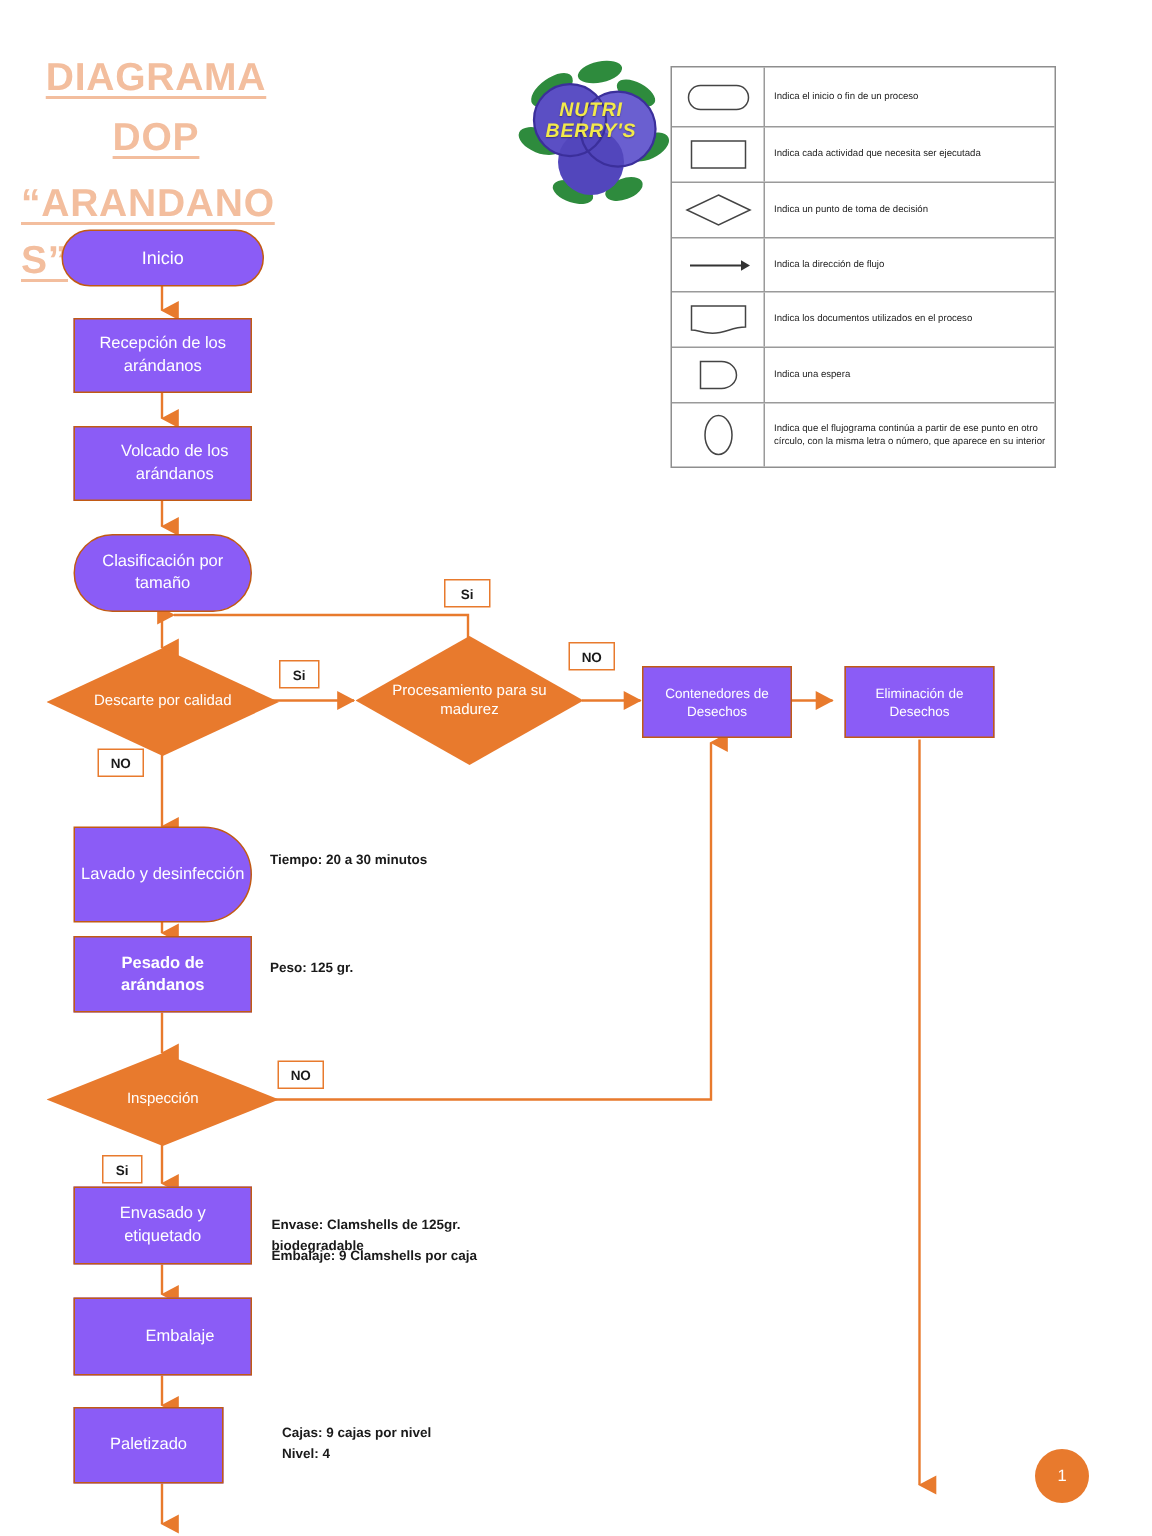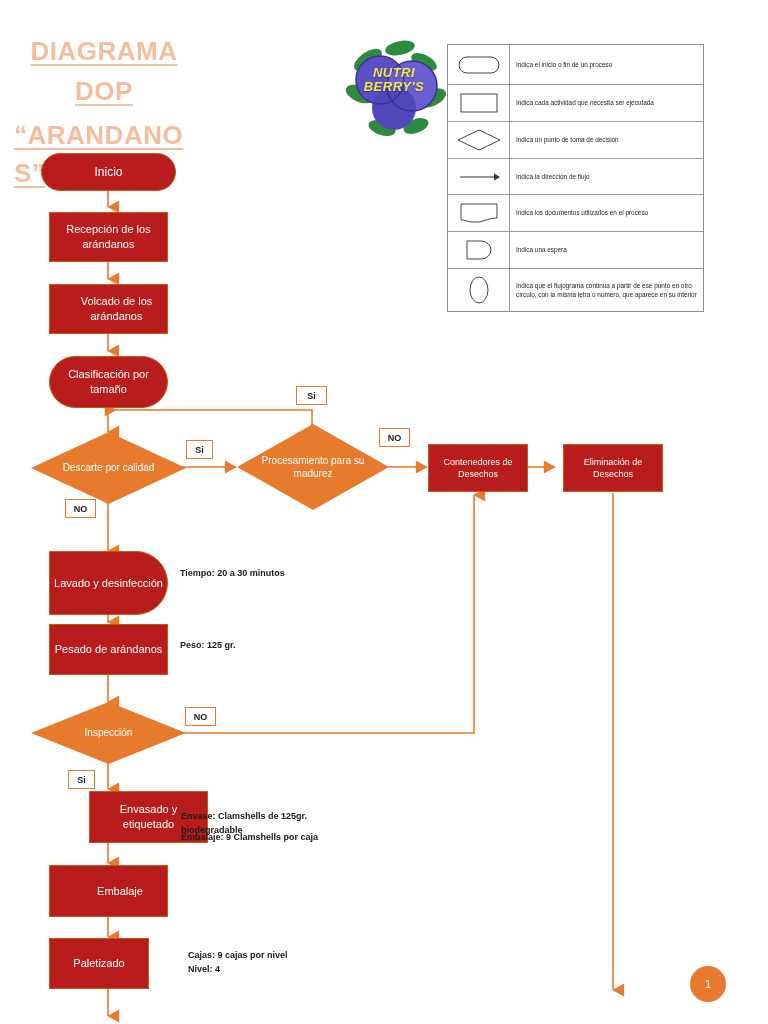--- a/index.html
+++ b/index.html
@@ -18,21 +18,21 @@
     white-space:nowrap;
   }
   #title-l1{left:14px;top:36px;width:180px;}
   #title-l2{left:14px;top:76px;width:180px;}
   #title-l3{left:14px;top:120px;width:180px;text-align:left;}
   #title-l4{left:14px;top:158px;width:180px;text-align:left;}
 
   
   .node{
     position:absolute;box-sizing:border-box;
-    background:#b91c1c;border:1px solid #C25A14;
+    background:#8b5cf6;border:1px solid #C25A14;
     color:#ffffff;font-size:11px;line-height:1.35;
     display:flex;align-items:center;justify-content:center;
     text-align:center;padding:2px 4px;
   }
   .node.terminator{border-radius:26px;font-size:12px;}
   .node.delay{border-radius:0 50px 50px 0;}
   .node.small{font-size:9px;}
 
   .diamond{
     position:absolute;background:#E87A2D;
@@ -272,29 +272,29 @@
   </div>
 
   <div class="node small" style="left:563px;top:444px;width:100px;height:48px;">
     <span>Eliminación de Desechos</span>
   </div>
 
   <div class="node delay" style="left:49px;top:551px;width:119px;height:64px;">
     <span>Lavado y desinfección</span>
   </div>
 
-  <div class="node" style="left:49px;top:624px;width:119px;height:51px;">
+  <div class="node" style="left:49px;top:624px;width:119px;height:51px;font-weight:bold;">
     <span>Pesado de arándanos</span>
   </div>
 
   <div class="diamond" style="left:31px;top:702px;width:155px;height:62px;">
     <span>Inspección</span>
   </div>
 
-  <div class="node" style="left:49px;top:791px;width:119px;height:52px;margin-left:40px;">
+  <div class="node" style="left:49px;top:791px;width:119px;height:52px;">
     <span>Envasado y etiquetado</span>
   </div>
 
   <div class="node" style="left:49px;top:865px;width:119px;height:52px;padding-left:27px;">
     <span>Embalaje</span>
   </div>
 
   <div class="node" style="left:49px;top:938px;width:100px;height:51px;">
     <span>Paletizado</span>
   </div>

